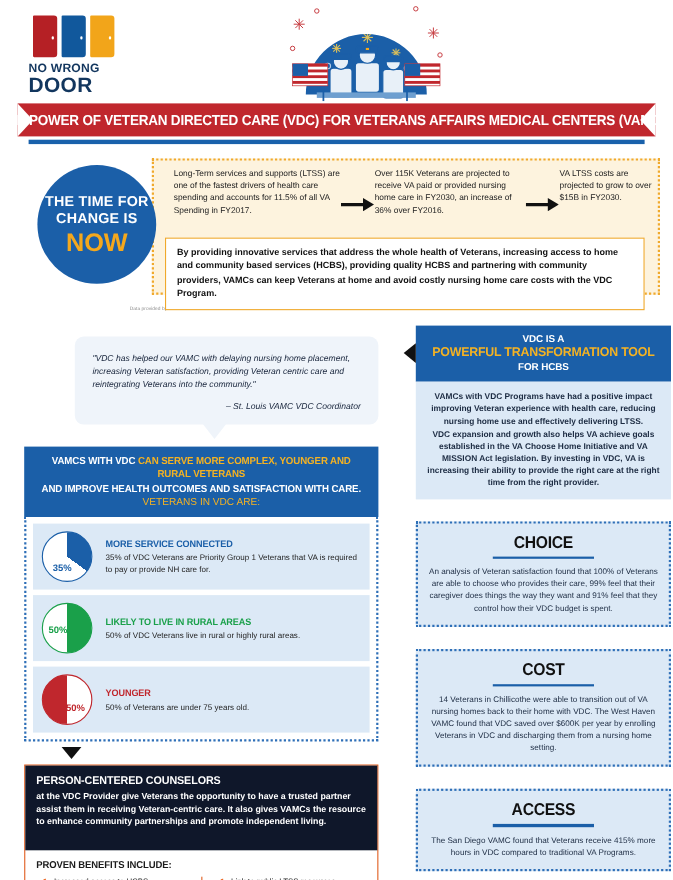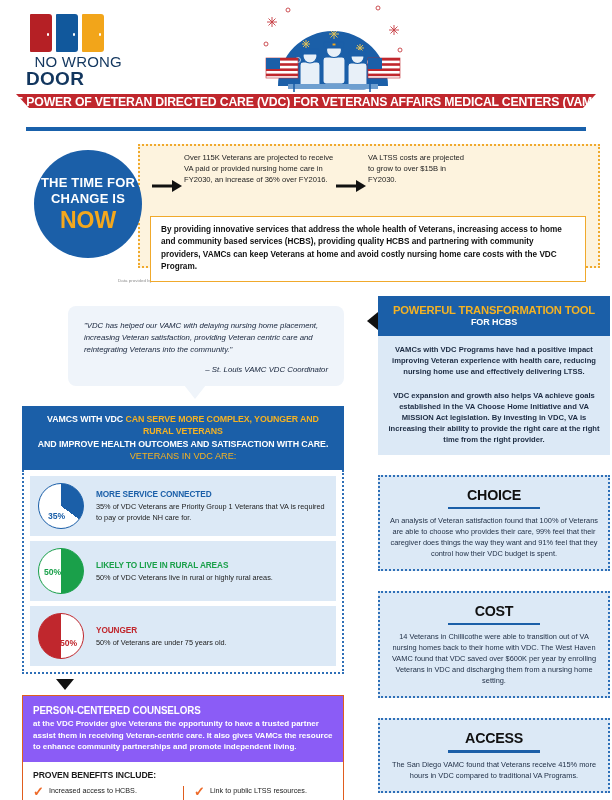--- a/index.html
+++ b/index.html
@@ -14,30 +14,30 @@
 
   
   .header{position:relative;height:92px;}
   .logo{position:absolute;left:26px;top:10px;width:96px;}
   .logo-doors{display:flex;gap:4px;align-items:flex-end;height:42px;padding-left:4px;}
   .door{width:22px;height:38px;position:relative;border-radius:1px 3px 3px 1px;}
   .door:after{content:"";position:absolute;right:3px;top:50%;width:2.5px;height:2.5px;border-radius:50%;background:#fff;}
   .door.red{background:#b52025;}
   .door.blue{background:#11589c;}
   .door.gold{background:#f2a51a;}
-  .logo-txt1{font-weight:normal;font-size:15px;letter-spacing:.2px;color:#12365e;line-height:14px;margin-top:3px;text-align:right;}
+  .logo-txt1{font-weight:bold;font-size:11px;letter-spacing:.2px;color:#12365e;line-height:14px;margin-top:3px;}
   .logo-txt2{font-weight:bold;font-size:19px;letter-spacing:.3px;color:#12365e;line-height:20px;}
 
   .hero{position:absolute;left:258px;top:0px;width:150px;height:92px;}
   .hero svg{display:block;}
 
   
   .banner-wrap{position:relative;height:46px;}
   .banner{
-    position:absolute;left:16px;top:2px;width:580px;height:14px;
+    position:absolute;left:16px;top:2px;width:580px;height:30px;
     background:#c0272d;color:#fff;display:flex;align-items:center;justify-content:center;
   }
   .banner-title{
     font-weight:bold;font-size:13.2px;letter-spacing:-0.2px;
     transform:scaleX(0.93);white-space:nowrap;text-align:center;
   }
   .banner-notch{position:absolute;top:2px;width:0;height:0;}
   .notch-l{left:16px;border-top:15px solid transparent;border-bottom:15px solid transparent;border-left:14px solid #ffffff;}
   .notch-r{left:582px;border-top:15px solid transparent;border-bottom:15px solid transparent;border-right:14px solid #ffffff;}
   .blue-rule{position:absolute;left:26px;top:35px;width:560px;height:4px;background:#1961ab;}
@@ -107,41 +107,41 @@
   .pie-red span{color:#c0272d;left:21px;top:24px;}
   .stat-txt{padding-left:12px;}
   .stat-title{font-weight:bold;font-size:8.6px;letter-spacing:-0.1px;line-height:11px;transform:scaleX(.96);transform-origin:left;}
   .t-blue{color:#1b5fa8;} .t-green{color:#1aa04a;} .t-red{color:#c0272d;}
   .stat-body{font-size:7.3px;line-height:10.4px;color:#222;margin-top:2px;}
 
   .arrow2{margin:5px 0 0 56px;}
 
   
   .orange-panel{margin:5px 0 0 22px;width:322px;border:1.5px solid #e05d1e;box-sizing:border-box;background:#fff;}
-  .orange-top{background:#8b5cf6;color:#fff;padding:8px 10px 9px 10px;}
+  .orange-top{background:#0f172a;color:#fff;padding:8px 10px 20px 10px;}
   .op-title{font-weight:bold;font-size:10.2px;letter-spacing:-0.1px;line-height:13px;transform:scaleX(.96);transform-origin:left;}
   .op-body{font-size:8px;line-height:11.6px;font-weight:bold;margin-top:1px;}
   .orange-bot{padding:8px 10px 6px 10px;}
   .pb-title{font-weight:bold;font-size:9px;letter-spacing:-0.1px;transform:scaleX(.96);transform-origin:left;}
   .pb-grid{display:flex;margin-top:6px;}
   .pb-col{width:50%;}
   .pb-col.right{border-left:1px solid #e05d1e;padding-left:10px;box-sizing:border-box;}
   .pb-item{display:flex;align-items:flex-start;margin-bottom:9px;}
   .check{flex:0 0 13px;color:#ed6b2a;font-size:13px;line-height:11px;font-weight:bold;}
   .pb-text{font-size:7.2px;line-height:10.2px;padding-left:3px;}
 
   
   .right-col{position:absolute;left:378px;top:296px;width:232px;}
   .r-hdr{background:#1b5fa8;color:#fff;text-align:center;padding:7px 6px 8px 6px;}
   .r-hdr .l1{font-weight:bold;font-size:9px;line-height:11px;letter-spacing:-0.1px;}
   .r-hdr .l2{font-weight:bold;font-size:11.6px;line-height:14px;color:#f4b223;letter-spacing:-0.2px;transform:scaleX(.97);}
   .r-hdr .l3{font-weight:bold;font-size:9px;line-height:11px;letter-spacing:-0.1px;}
   .r-intro{background:#dce9f6;padding:8px 10px 9px 10px;text-align:center;}
   .r-intro p{margin:0;font-size:7.6px;line-height:11.2px;font-weight:bold;color:#1c2b42;}
-  .r-intro p + p{margin-top:12px;}
+  .r-intro p + p{margin-top:0;}
 
   .r-left-tri{position:absolute;left:-11px;top:16px;width:0;height:0;
     border-top:9px solid transparent;border-bottom:9px solid transparent;border-right:11px solid #111;}
 
   .r-card{background:#dce9f6;border:2px dotted #2e6fb7;box-sizing:border-box;margin-top:20px;padding:8px 10px 10px 10px;text-align:center;}
   .r-title{font-weight:bold;font-size:15.5px;letter-spacing:-0.3px;color:#111;line-height:19px;transform:scaleX(.92);}
   .r-underline{width:92px;height:2.4px;background:#1b5fa8;margin:3px auto 6px auto;}
   .r-body{font-size:7.4px;line-height:11px;color:#1c2b42;}
 </style>
 </head>
@@ -278,20 +278,21 @@
   <div class="sec1">
     <div class="dotbox"></div>
 
     <div class="circle-now">
       <div class="l1">THE TIME FOR</div>
       <div class="l2">CHANGE IS</div>
       <div class="l3">NOW</div>
     </div>
 
     <div class="flow">
+      <div class="flow-col fc1">Long-Term services and supports (LTSS) are one of the fastest drivers of health care spending and accounts for 11.5% of all VA Spending in FY2017.</div>
       <div class="arrow">
         <svg width="30" height="12" viewBox="0 0 30 12">
             <line x1="0" y1="6" x2="21" y2="6" stroke="#111" stroke-width="3"></line>
             <polygon points="20,0 30,6 20,12" fill="#111"></polygon>
           </svg>
       </div>
       <div class="flow-col fc2">Over 115K Veterans are projected to receive VA paid or provided nursing home care in FY2030, an increase of 36% over FY2016.</div>
       <div class="arrow">
         <svg width="30" height="12" viewBox="0 0 30 12">
             <line x1="0" y1="6" x2="21" y2="6" stroke="#111" stroke-width="3"></line>
@@ -378,20 +379,21 @@
           </div>
         </div>
       </div>
     </div>
   </div>
 
   <div class="right-col">
     <div class="r-left-tri"></div>
 
     <div class="r-hdr">
+      <div class="l1">VDC IS A</div>
       <div class="l2">POWERFUL TRANSFORMATION TOOL</div>
       <div class="l3">FOR HCBS</div>
     </div>
 
     <div class="r-intro">
       <p>VAMCs with VDC Programs have had a positive impact improving Veteran experience with health care, reducing nursing home use and effectively delivering LTSS.</p>
       <p>VDC expansion and growth also helps VA achieve goals established in the VA Choose Home Initiative and VA MISSION Act legislation. By investing in VDC, VA is increasing their ability to provide the right care at the right time from the right provider.</p>
     </div>
 
     <div class="r-card">

